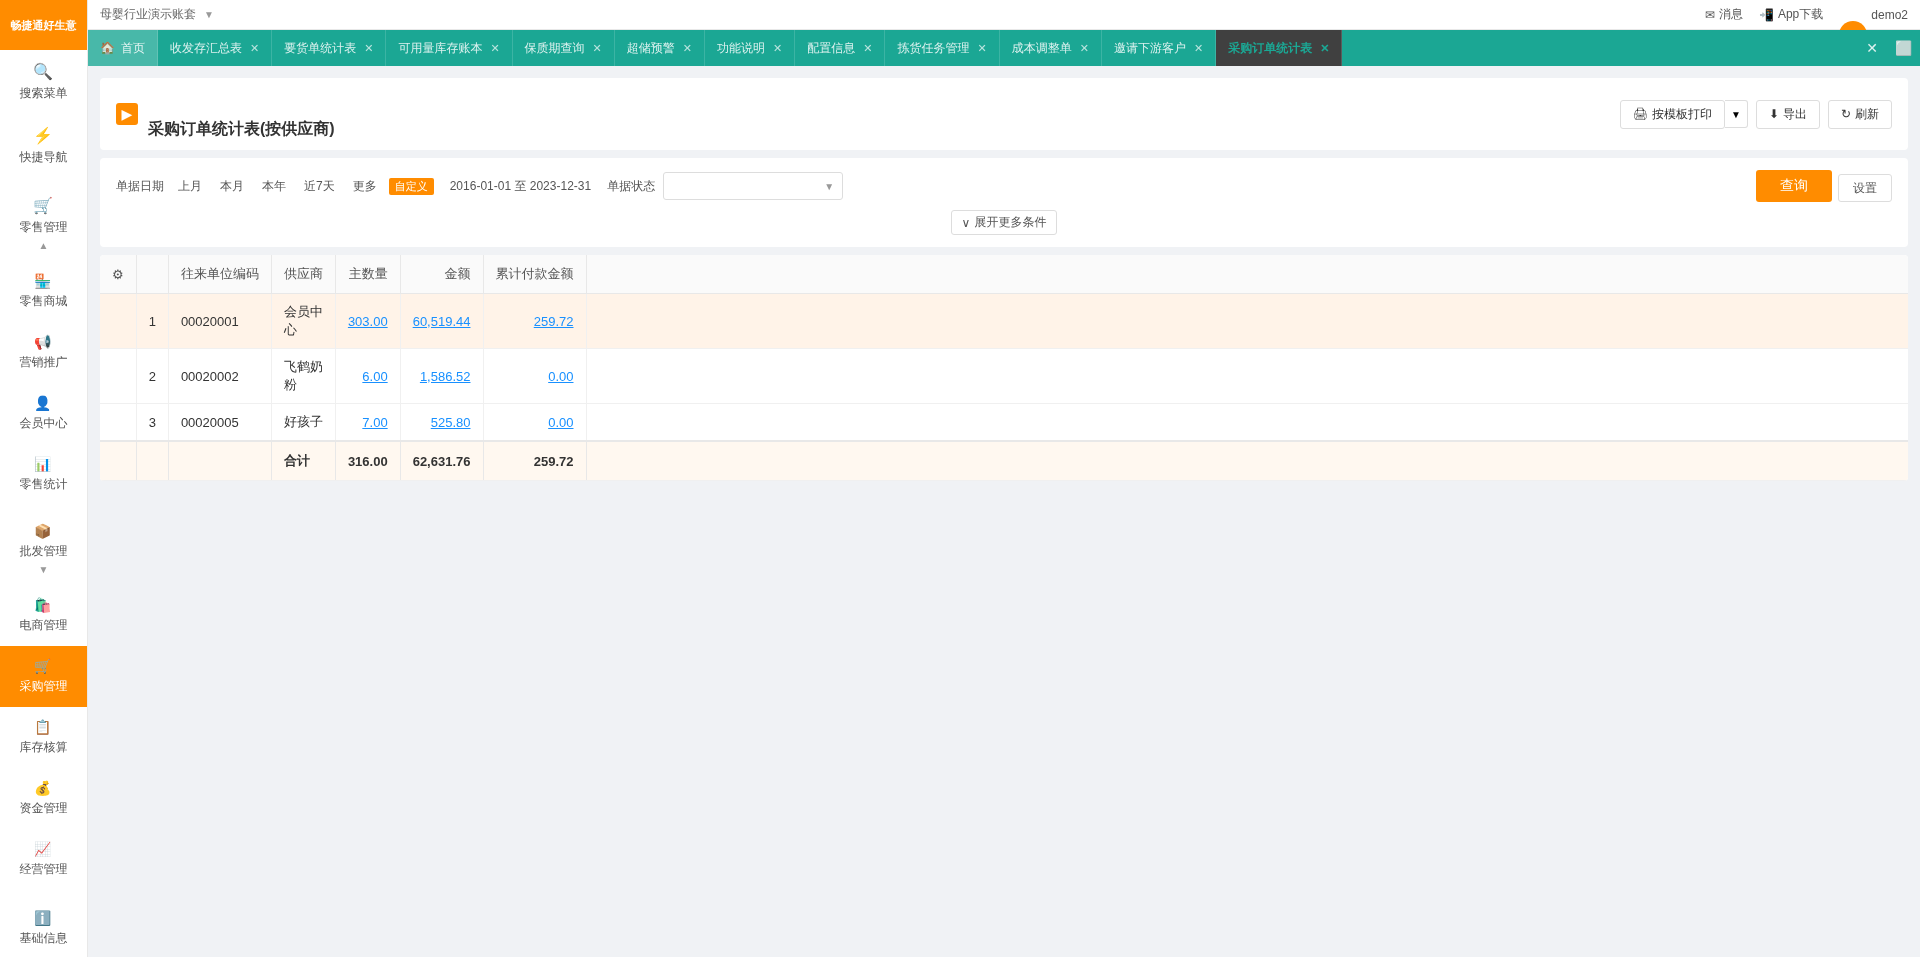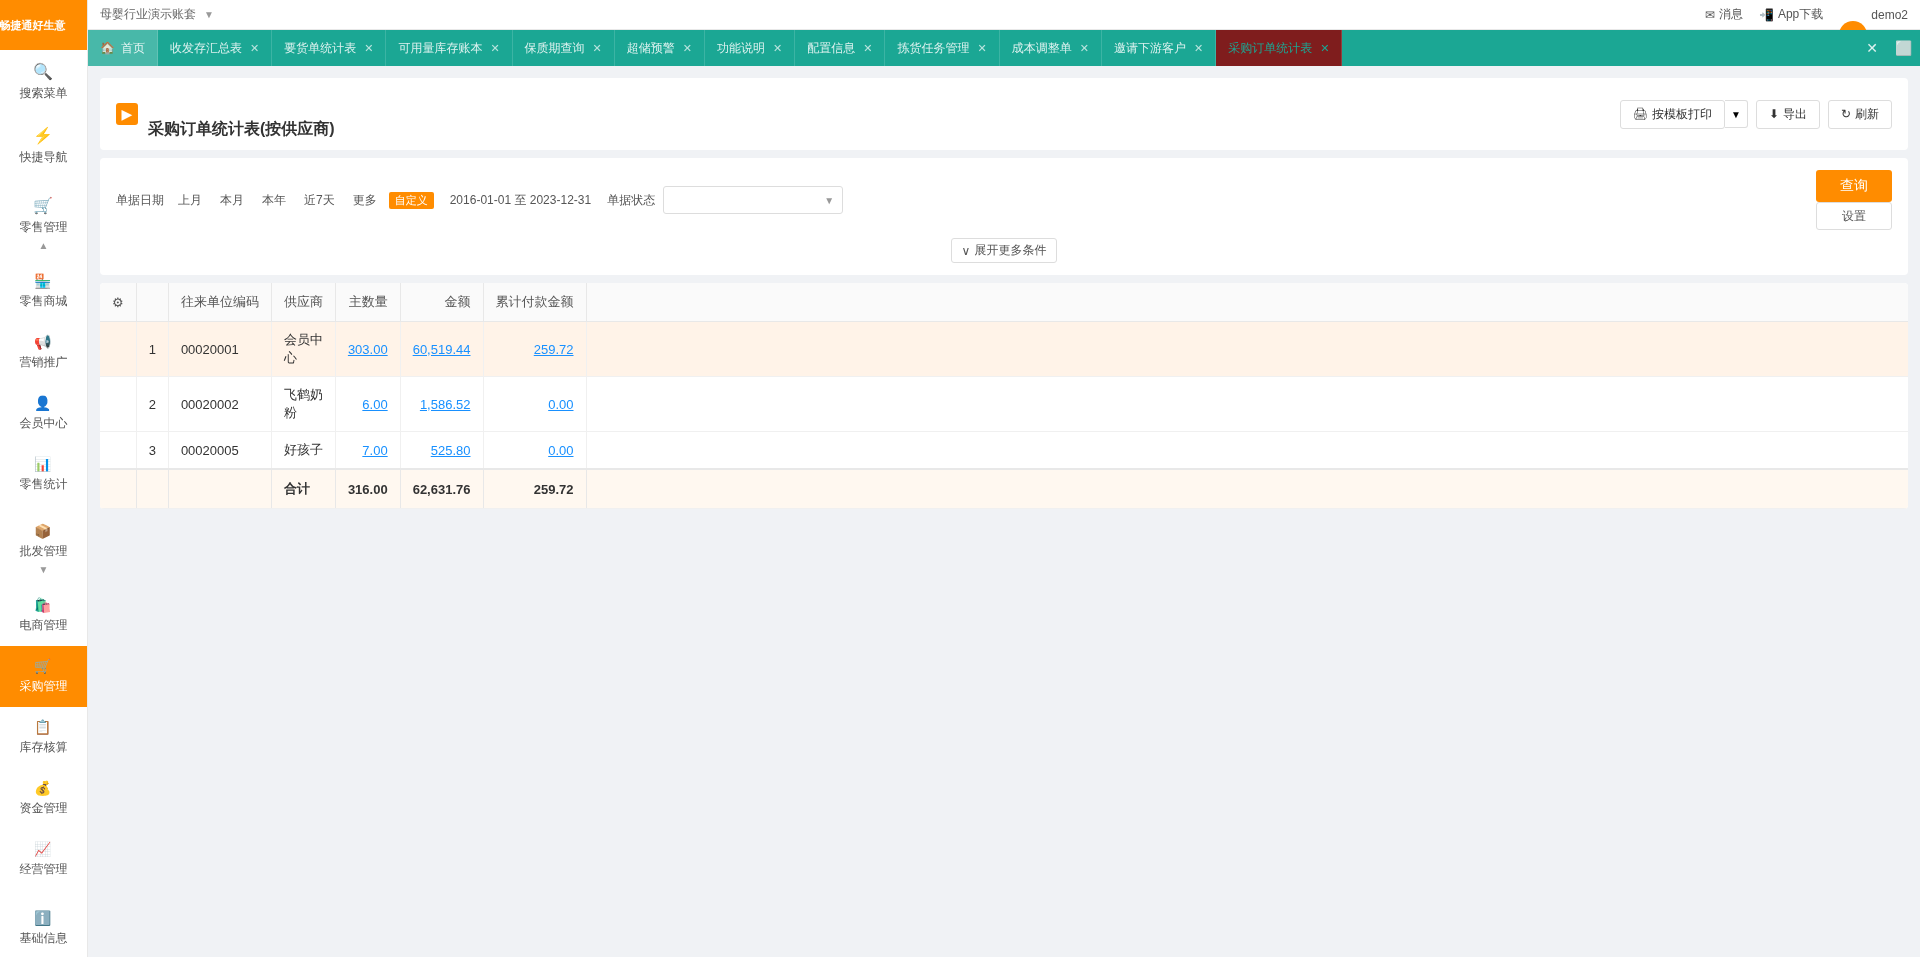--- a/index.html
+++ b/index.html
@@ -1,20 +1,20 @@
 <!DOCTYPE html>
 <html><head>
   <meta charset="utf-8">
   <style>
     * { margin: 0; padding: 0; box-sizing: border-box; }
     body { font-family: 'Microsoft YaHei', Arial, sans-serif; font-size: 13px; background: #f5f5f5; color: #333; width: 1920px; height: 957px; overflow: hidden; display: flex; }
 
     
     .sidebar { width: 88px; background: #fff; border-right: 1px solid #e8e8e8; display: flex; flex-direction: column; align-items: center; flex-shrink: 0; height: 957px; overflow-y: auto; }
-    .sidebar-logo { width: 88px; height: 50px; background: #ff8c00; display: flex; align-items: center; flex-shrink: 0; }
+    .sidebar-logo { width: 88px; height: 50px; background: #ff8c00; display: flex; align-items: center; justify-content: center; flex-shrink: 0; }
     .sidebar-logo-text { color: #fff; font-size: 11px; font-weight: bold; text-align: center; line-height: 1.3; }
     .sidebar-item { width: 88px; padding: 12px 4px; text-align: center; cursor: pointer; font-size: 12px; color: #555; display: flex; flex-direction: column; align-items: center; gap: 4px; }
     .sidebar-item.active { background: #ff8c00; color: #fff; }
     .sidebar-icon { font-size: 16px; }
     .sidebar-divider { width: 60px; height: 1px; background: #eee; margin: 4px 0; }
     .sidebar-expandable { width: 88px; padding: 10px 4px; text-align: center; cursor: pointer; font-size: 12px; color: #555; display: flex; flex-direction: column; align-items: center; gap: 4px; }
     .sidebar-expandable .arrow { font-size: 10px; color: #999; }
 
     
     .main { flex: 1; display: flex; flex-direction: column; overflow: hidden; }
@@ -23,21 +23,21 @@
     .top-bar { height: 30px; background: #fff; display: flex; align-items: center; justify-content: space-between; padding: 0 12px; border-bottom: 1px solid #e8e8e8; flex-shrink: 0; }
     .top-bar-left { display: flex; align-items: center; gap: 8px; font-size: 12px; color: #666; }
     .top-bar-right { display: flex; align-items: center; gap: 16px; }
     .top-bar-btn { display: flex; align-items: center; gap: 4px; font-size: 12px; color: #555; cursor: pointer; }
     .user-avatar { width: 28px; height: 28px; border-radius: 50%; background: #ff8c00; display: flex; align-items: center; justify-content: center; color: #fff; font-size: 11px; margin-top: 40px; }
 
     
     .tab-bar { height: 36px; background: #1ba794; display: flex; align-items: center; padding: 0; flex-shrink: 0; overflow: hidden; }
     .tab-item { height: 36px; padding: 0 12px; display: flex; align-items: center; gap: 6px; cursor: pointer; font-size: 12px; color: rgba(255,255,255,0.85); white-space: nowrap; border-right: 1px solid rgba(255,255,255,0.15); }
     .tab-item.home { background: rgba(255,255,255,0.2); }
-    .tab-item.active { background: #7f1d1d; color: #1ba794; font-weight: normal; }
+    .tab-item.active { background: #404040; color: #1ba794; font-weight: bold; }
     .tab-close { font-size: 11px; color: rgba(255,255,255,0.7); cursor: pointer; margin-left: 2px; }
     .tab-item.active .tab-close { color: #1ba794; }
     .tab-bar-actions { margin-left: auto; display: flex; align-items: center; }
     .tab-action-btn { width: 32px; height: 36px; display: flex; align-items: center; justify-content: center; color: rgba(255,255,255,0.85); cursor: pointer; font-size: 14px; }
 
     
     .page-content { flex: 1; background: #f0f2f5; overflow-y: auto; padding: 12px; }
 
     
     .page-header { background: #fff; padding: 10px 16px; margin-bottom: 8px; border-radius: 4px; display: flex; align-items: center; justify-content: space-between; }
@@ -295,21 +295,21 @@
 
         <div class="filter-item">
           <span class="filter-label">单据状态</span>
           <div class="filter-select" style="width:180px;">
             <span></span>
             <span style="font-size:10px; color:#999;">▼</span>
           </div>
         </div>
 
 
-        <div style="margin-left:auto; display:flex; flex-direction: column;">
+        <div style="margin-left:auto; display:flex; gap:6px; flex-direction: row; align-items: flex-end;">
           <button class="btn-search" style="height:32px; padding: 0 24px; font-size:14px;">查询</button>
           <button class="btn-settings">设置</button>
         </div>
       </div>
 
       <div class="filter-expand">
         <button class="expand-btn">
           <span>∨</span>
           <span>展开更多条件</span>
         </button>

